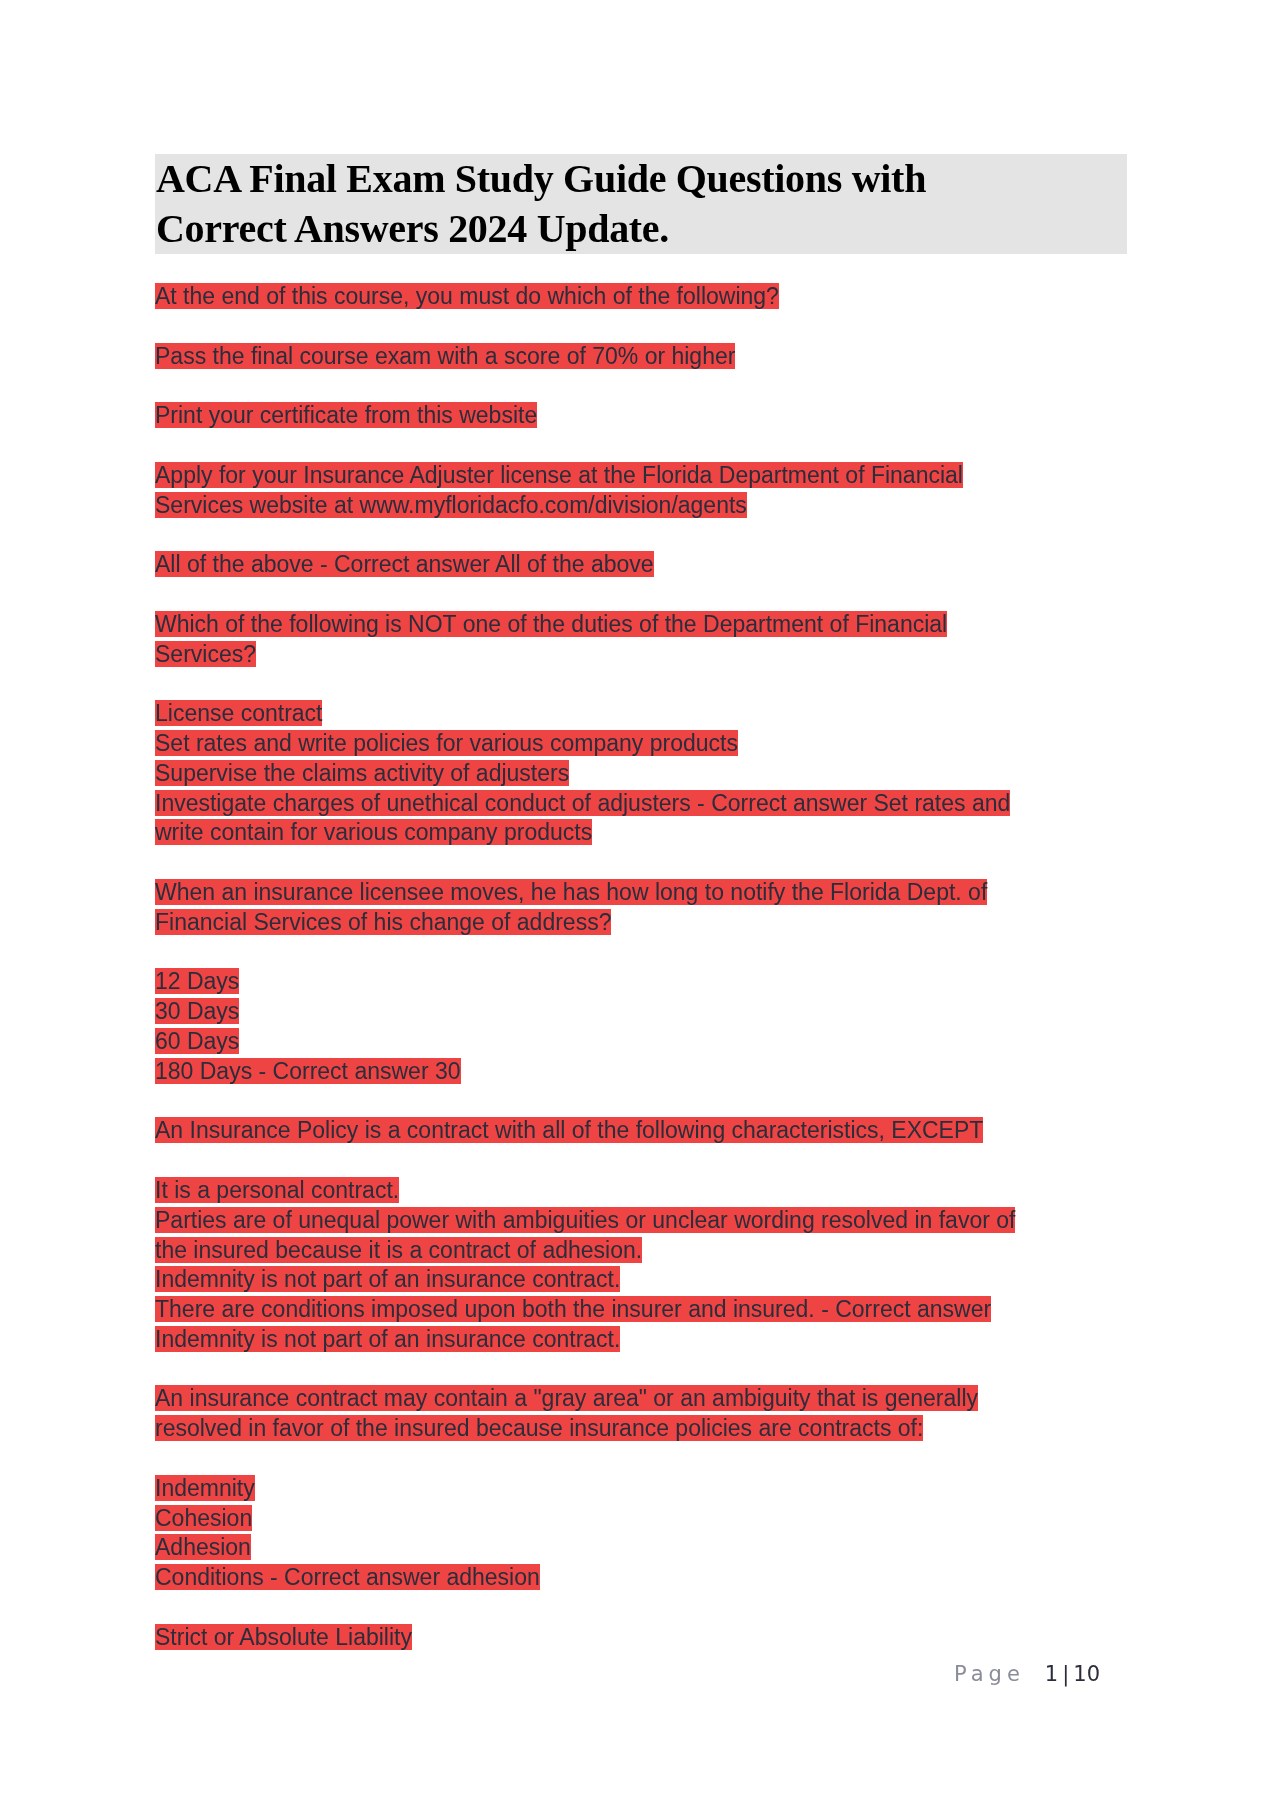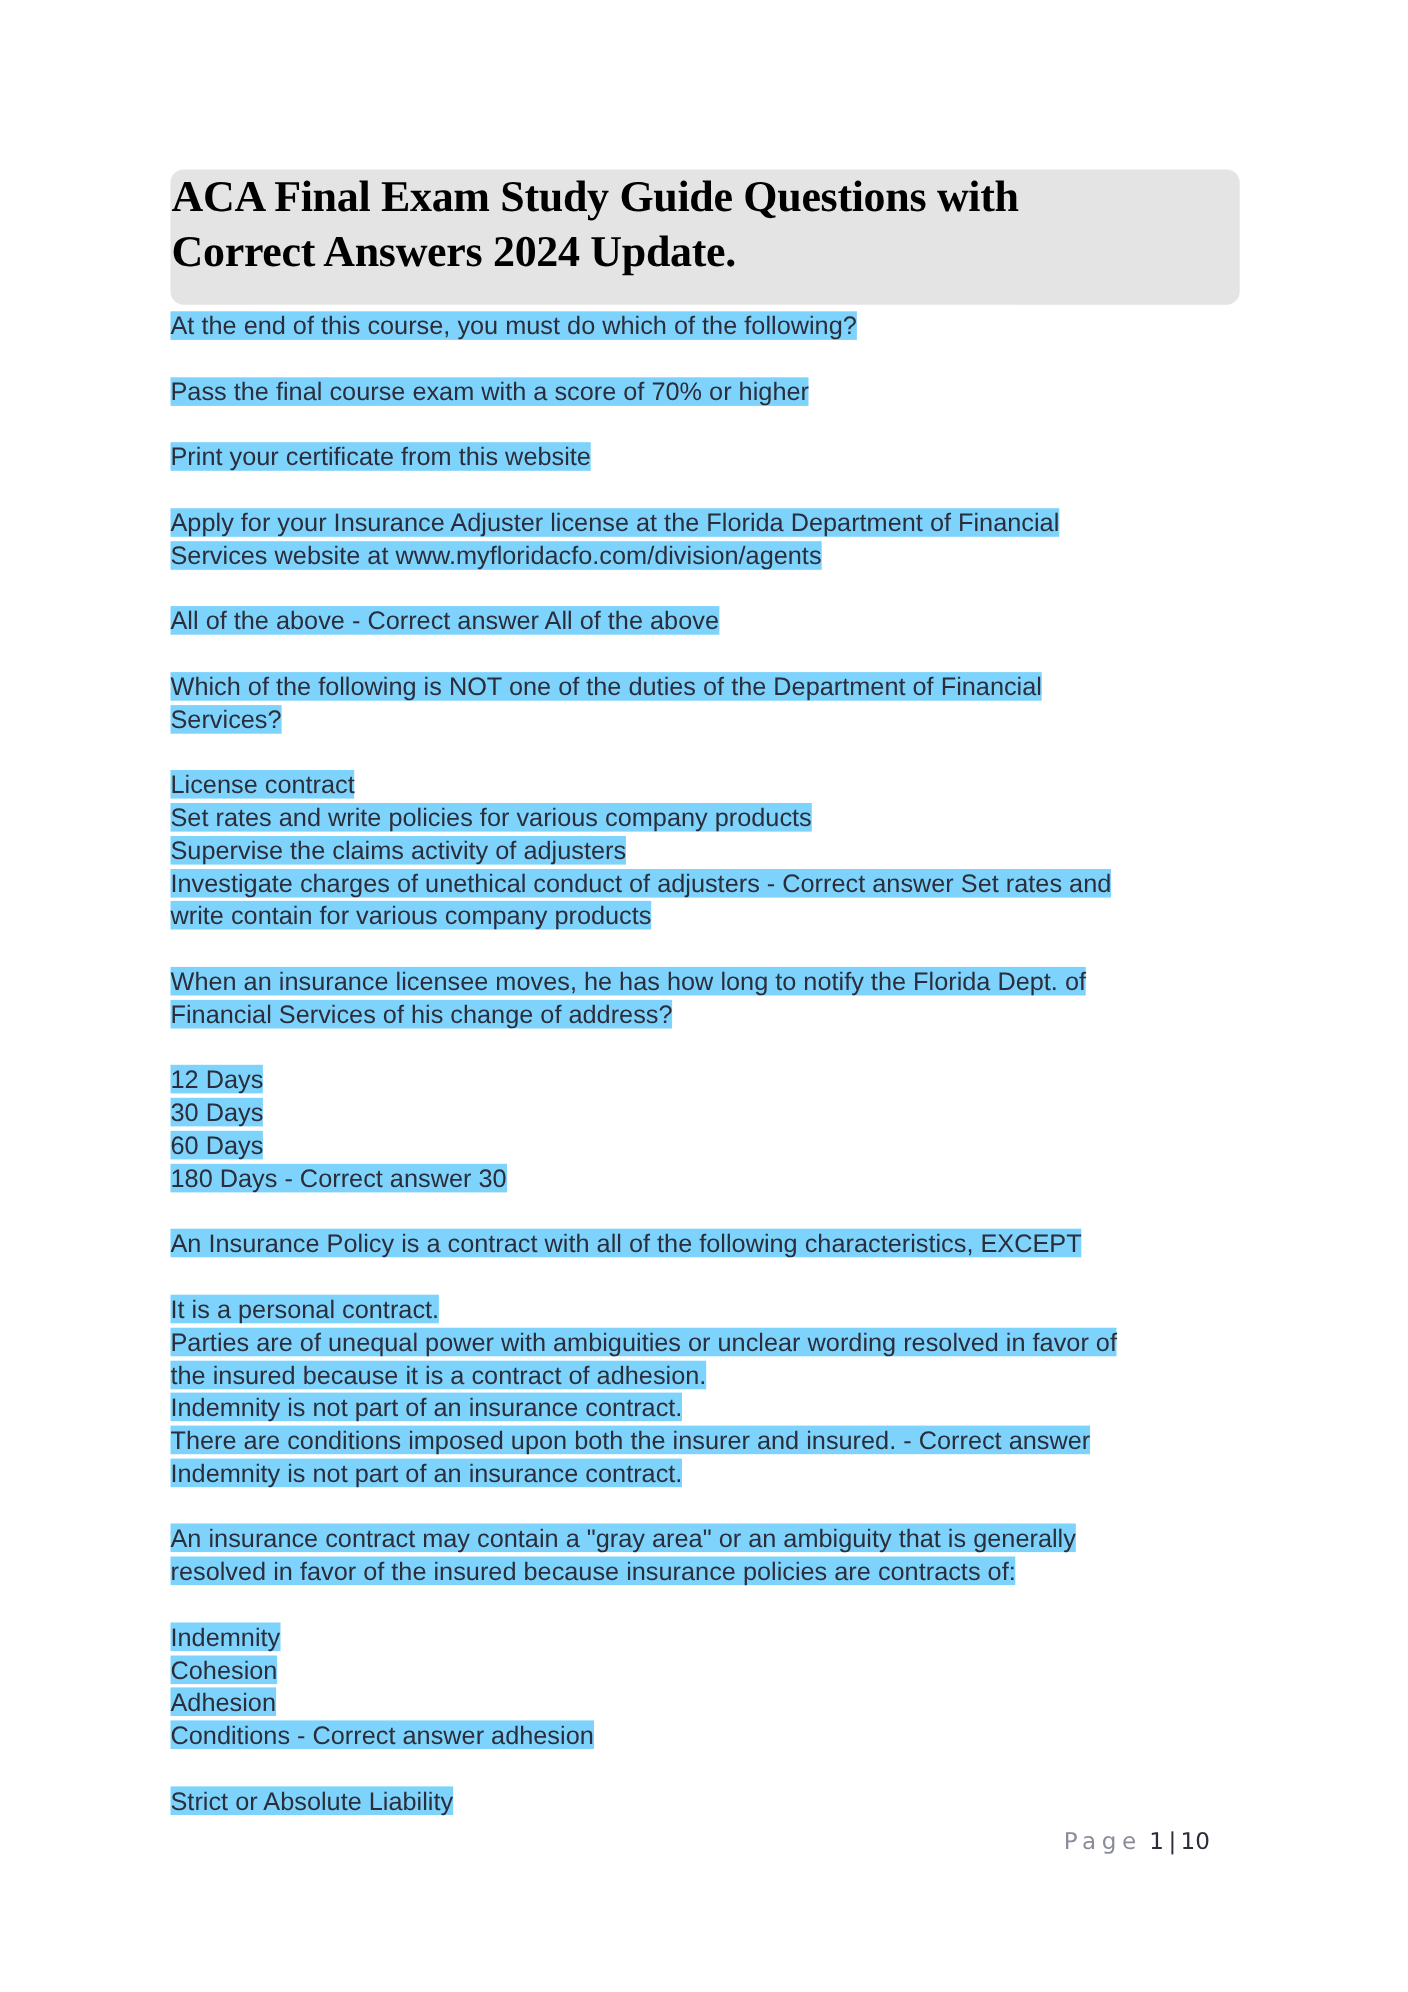--- a/index.html
+++ b/index.html
@@ -1,41 +1,40 @@
 <!DOCTYPE html>
 <html><head>
   <meta charset="utf-8">
   <style>
     html, body { margin: 0; padding: 0; background: #ffffff; }
     body { width: 1280px; height: 1811px; position: relative; overflow: hidden; }
     .page { position: absolute; left: 0; top: 0; width: 1280px; height: 1811px; background: #ffffff; }
     .title-box {
-      position: absolute; left: 155px; top: 154px; width: 972px; height: 123px;
+      position: absolute; left: 155px; top: 154px; width: 972px; height: 100px;
       background: #e4e4e4;
-      border-radius: 12px;
     }
     .title {
       margin: 0; padding: 0 0 0 1px;
       font-family: "Liberation Serif", "DejaVu Serif", serif;
       font-weight: bold; font-size: 40px; line-height: 50px; color: #000000;
       letter-spacing: -0.3px;
     }
     .body {
       position: absolute; left: 155px; top: 282px; width: 980px;
       font-family: "Liberation Sans", "DejaVu Sans", sans-serif;
       font-size: 23px; line-height: 29.8px; color: #2b2d3a;
     }
     .block { margin: 0 0 29.8px 0; }
     .line { display: block; }
-    .hl { background: #7dd3fc; }
+    .hl { background: #ef4444; }
     .footer {
       position: absolute; right: 180px; top: 1660px;
       font-family: "DejaVu Sans", sans-serif; font-size: 21px; line-height: 28px;
     }
-    .footer .pg { color: #8a8d99; letter-spacing: 5px; margin-right: 7px; }
+    .footer .pg { color: #8a8d99; letter-spacing: 5px; margin-right: 20px; }
     .footer .num { color: #2b2d3a; }
     .footer .sep { color: #2b2d3a; margin: 0 4px; }
   </style>
 </head>
 <body>
 
 <div class="page">
   <div class="title-box">
     <h1 class="title">
       <span class="line">ACA Final Exam Study Guide Questions with</span>

